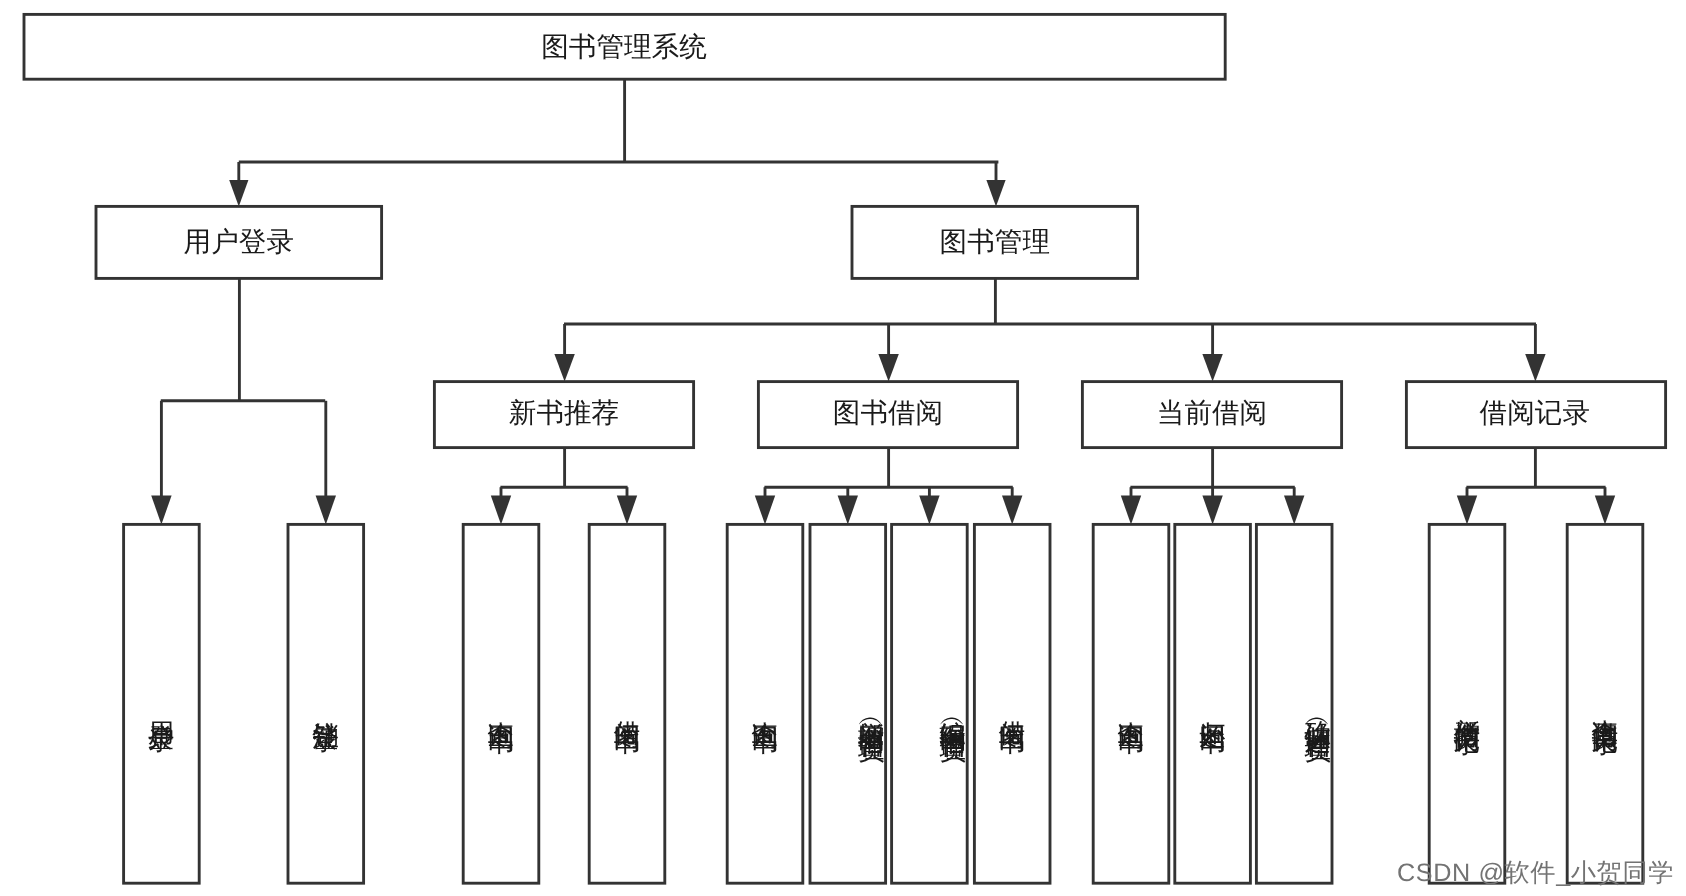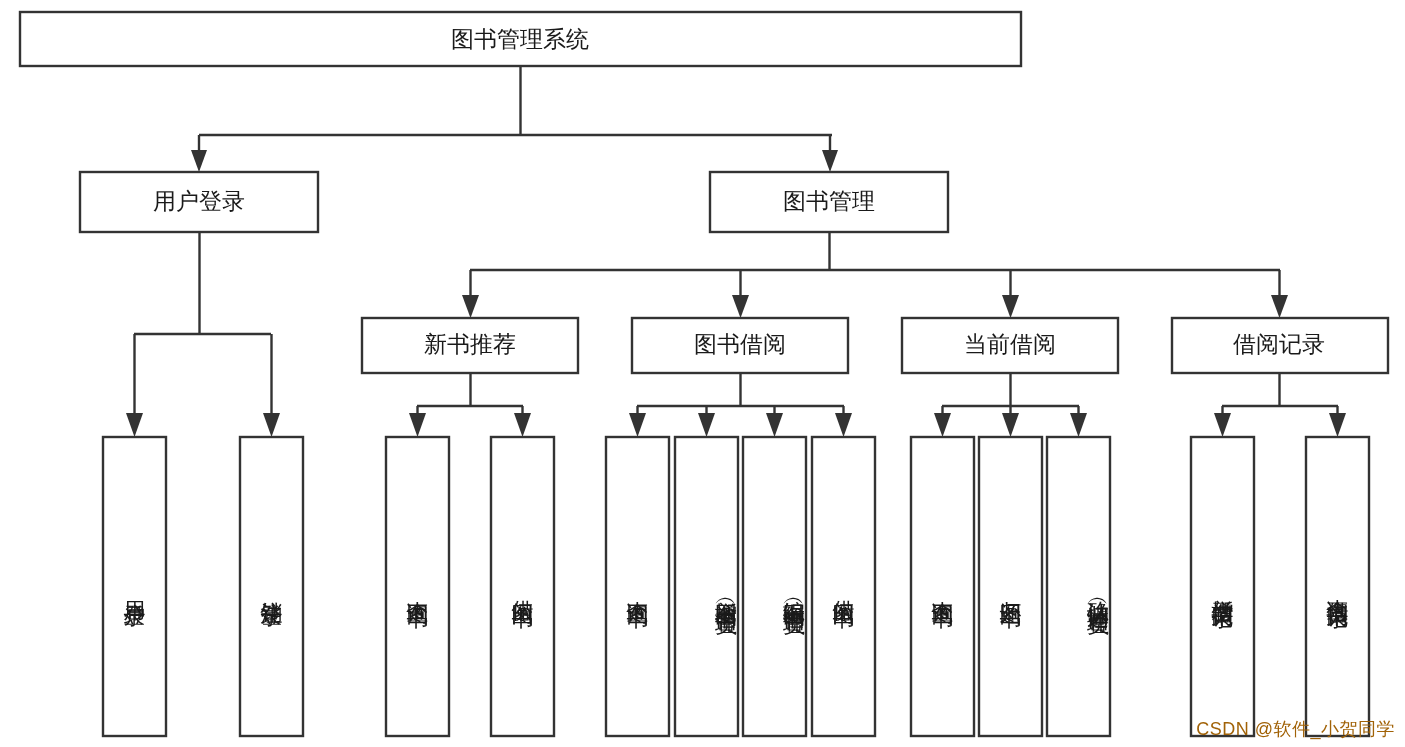--- a/index.html
+++ b/index.html
@@ -64,22 +64,22 @@
     justify-content: center;
     text-align: center;
     white-space: nowrap;
     user-select: none;
   }
   #watermark {
     position: absolute;
     right: 10px;
     bottom: 6px;
     font-family: "Liberation Sans", "DejaVu Sans", sans-serif;
-    font-size: 18px;
-    color: #a16207;
+    font-size: 21px;
+    color: #737373;
     white-space: nowrap;
     letter-spacing: 0.5px;
   }
 </style>
 </head>
 <body>
 
 <div id="diagram-root">
 
   <svg id="tree-svg" viewBox="0 0 1405 747">

